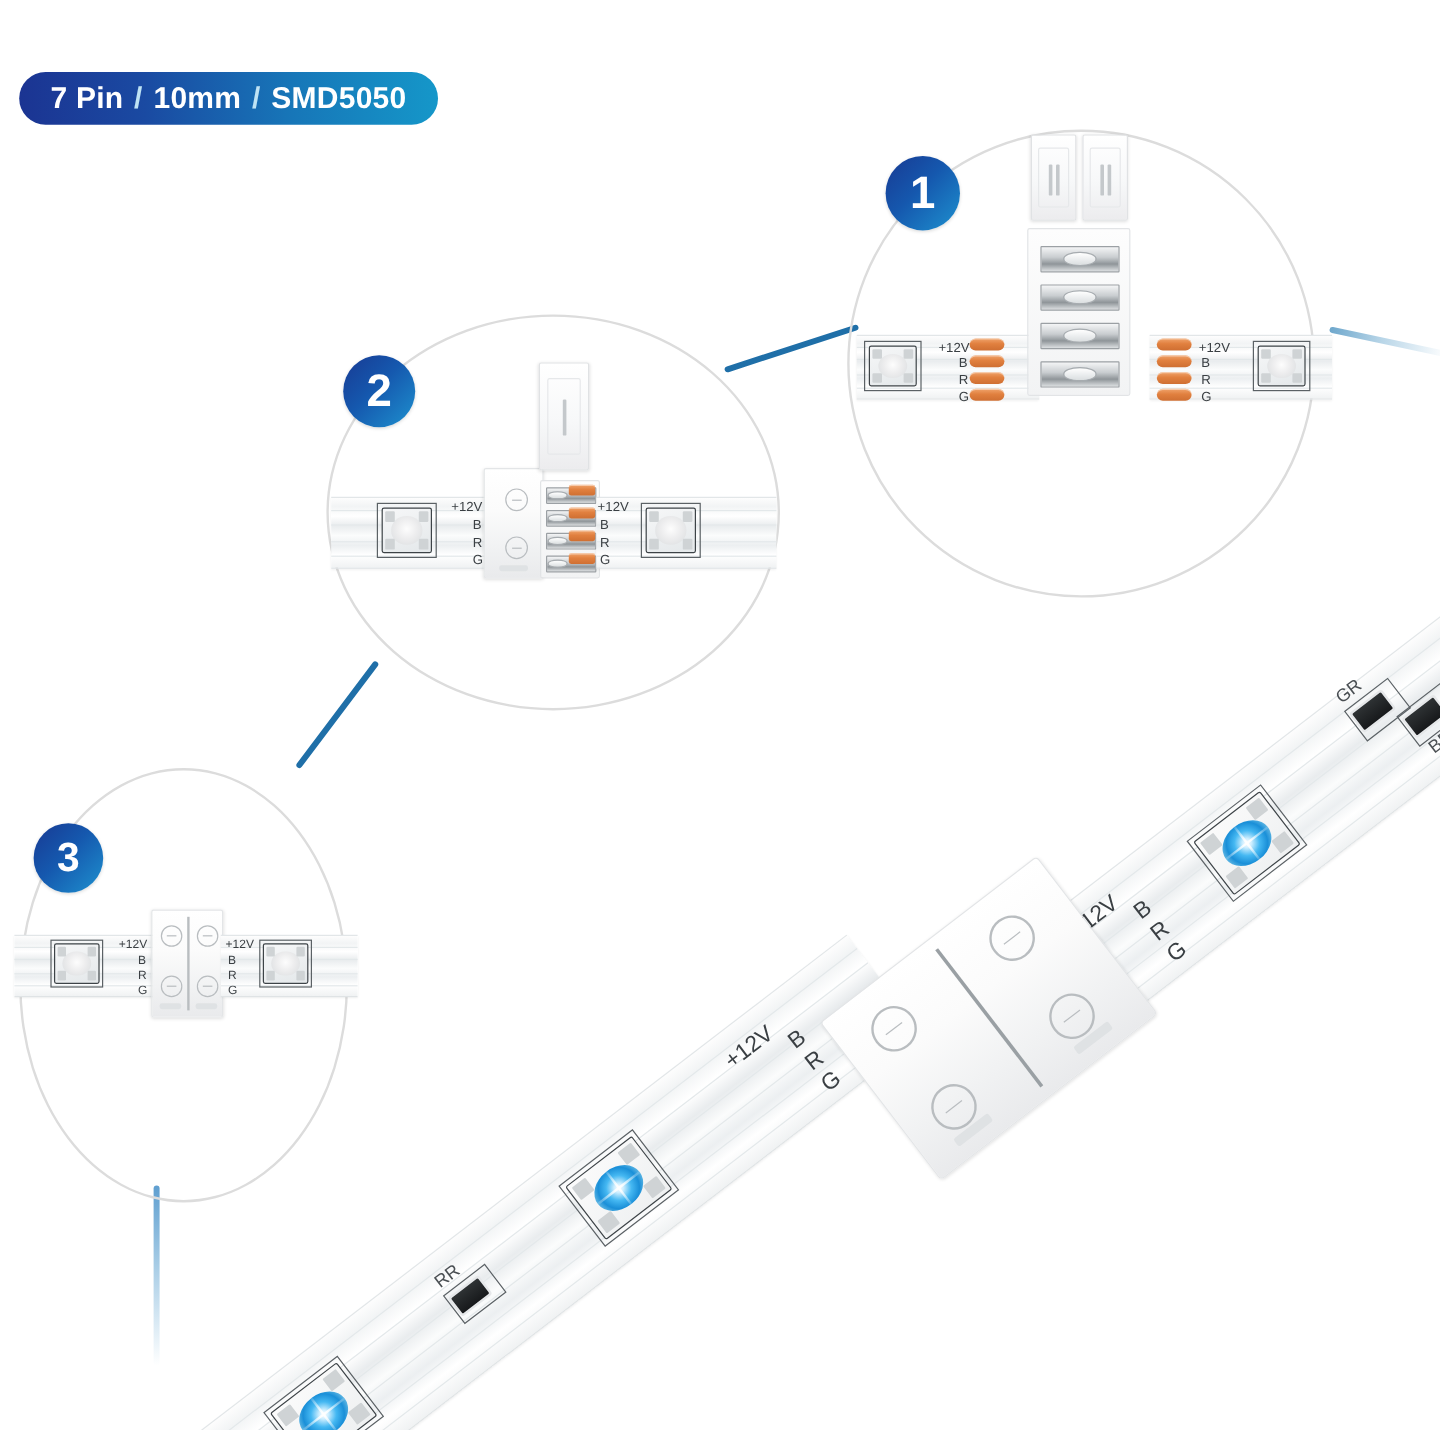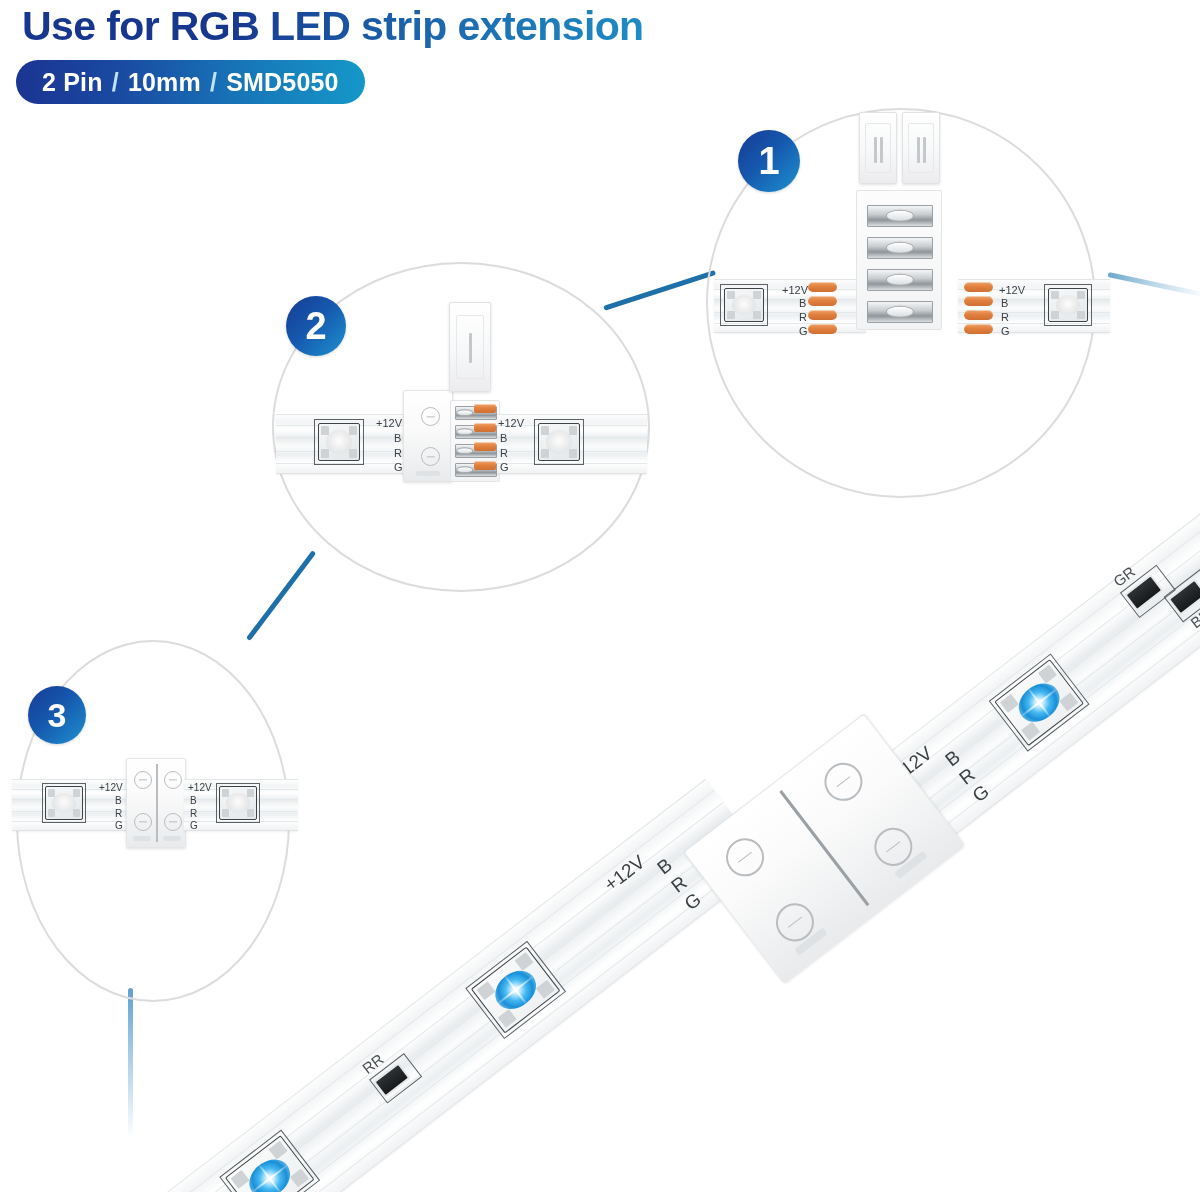--- a/index.html
+++ b/index.html
@@ -144,23 +144,22 @@
   
   #hero{position:absolute;left:0;top:0;width:1200px;height:1192px;pointer-events:none;}
   .hero-rot{position:absolute;transform-origin:0 0;}
 </style>
 </head>
 <body>
 
 <div class="stage">
 
   <div id="header">
-    <div id="title">Use for RGB LED strip extension</div>
     <div id="spec-pill">
-      <span>2 Pin</span>
+      <span>7 Pin</span>
       <span class="sep">/</span>
       <span>10mm</span>
       <span class="sep">/</span>
       <span>SMD5050</span>
     </div>
   </div>
 
   <div class="link-line link-solid" style="left:604px;top:306px;width:117px;transform:rotate(-18deg);"></div>
 
   <div class="link-line link-solid" style="left:248px;top:637px;width:110px;transform:rotate(-53deg);"></div>

